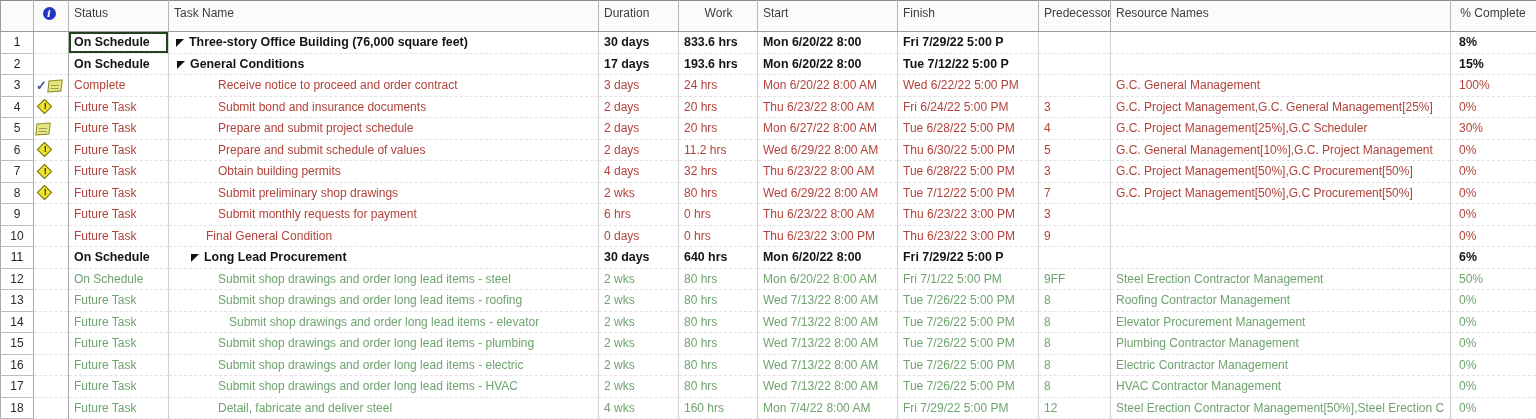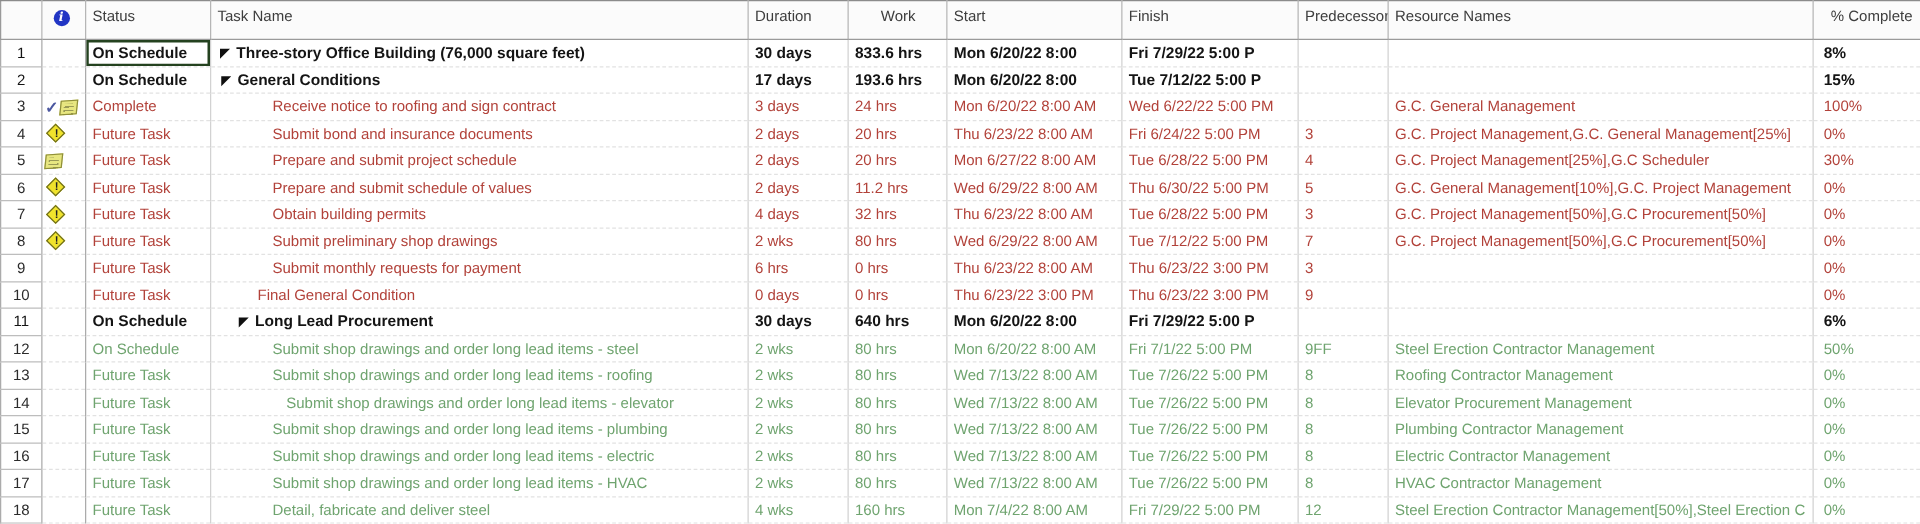--- a/index.html
+++ b/index.html
@@ -8,21 +8,21 @@
   table{border-collapse:collapse;table-layout:fixed;width:1536px;height:419px;background:#fff;}
   th,td{overflow:hidden;white-space:nowrap;box-sizing:border-box;font-size:12px;}
   
   thead th{
     height:31px;vertical-align:top;padding:5px 4px 0 5px;text-align:left;
     font-weight:400;color:#3d3d3d;background:#fbfbfb;
     border-right:1px solid #b5b5b5;border-bottom:1px solid #9a9a9a;border-top:1px solid #8b8b8b;
   }
   thead th.c-num{border-left:1px solid #9a9a9a;}
   thead th.c-work{text-align:center;}
-  thead th.c-pct{text-align:right;padding-right:6px;}
+  thead th.c-pct{text-align:center;padding-right:6px;}
   thead th.c-info{text-align:center;padding-left:0;}
   
   tbody tr{height:20.4px;}
   tbody td{
     padding:0 0 0 5px;color:#222;vertical-align:middle;
     border-right:1px solid #d2d2d2;border-bottom:1px dashed #e2e2e2;background:#fff;
   }
   td.c-num{
     text-align:center;padding:0;color:#2b2b2b;background:#fff;
     border-right:1px solid #ababab;border-bottom:1px solid #bdbdbd;border-left:1px solid #ababab;
@@ -111,21 +111,21 @@
           <td class="c-start">Mon 6/20/22 8:00</td>
           <td class="c-finish">Tue 7/12/22 5:00 P</td>
           <td class="c-pred"></td>
           <td class="c-res"></td>
           <td class="c-pct">15%</td>
         </tr>
         <tr class="red">
           <td class="c-num">3</td>
           <td class="c-ind"><span class="ico check-icon">✓</span><span class="ico note-icon"></span></td>
           <td class="c-status">Complete</td>
-          <td class="c-task" style="padding-left: 49px;"><span class="task-label">Receive notice to roofing and sign contract</span></td>
+          <td class="c-task" style="padding-left: 49px;"><span class="task-label">Receive notice to proceed and order contract</span></td>
           <td class="c-duration">3 days</td>
           <td class="c-work">24 hrs</td>
           <td class="c-start">Mon 6/20/22 8:00 AM</td>
           <td class="c-finish">Wed 6/22/22 5:00 PM</td>
           <td class="c-pred"></td>
           <td class="c-res">G.C. General Management</td>
           <td class="c-pct">100%</td>
         </tr>
         <tr class="red">
           <td class="c-num">4</td>

